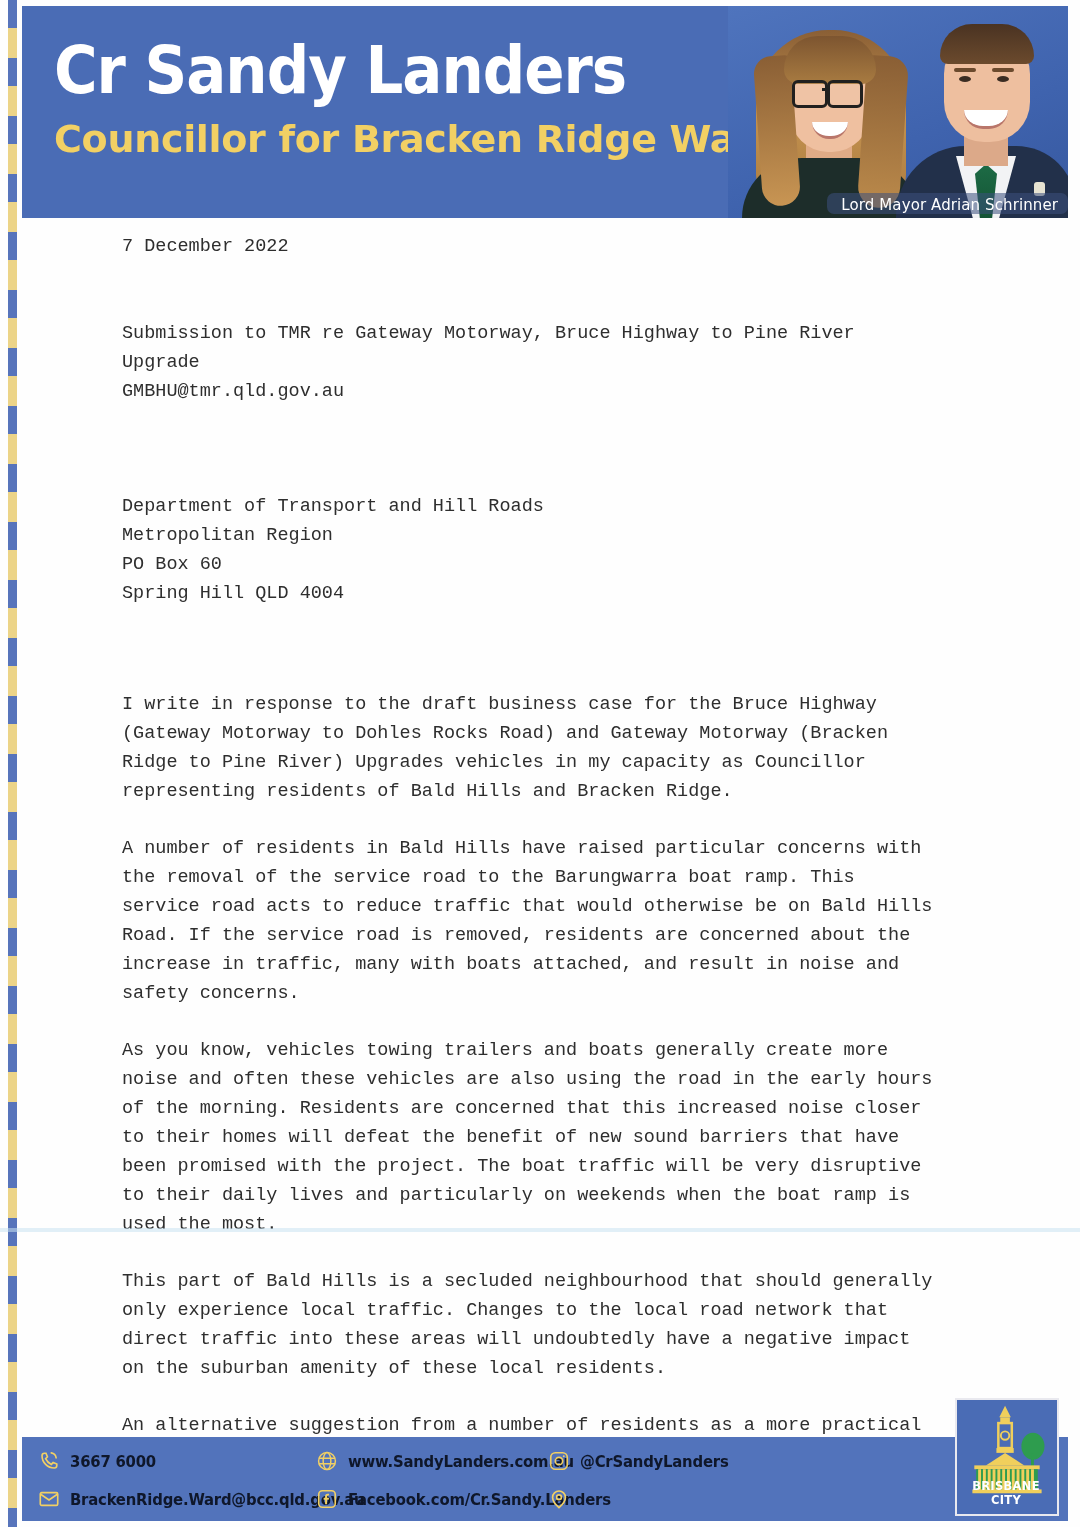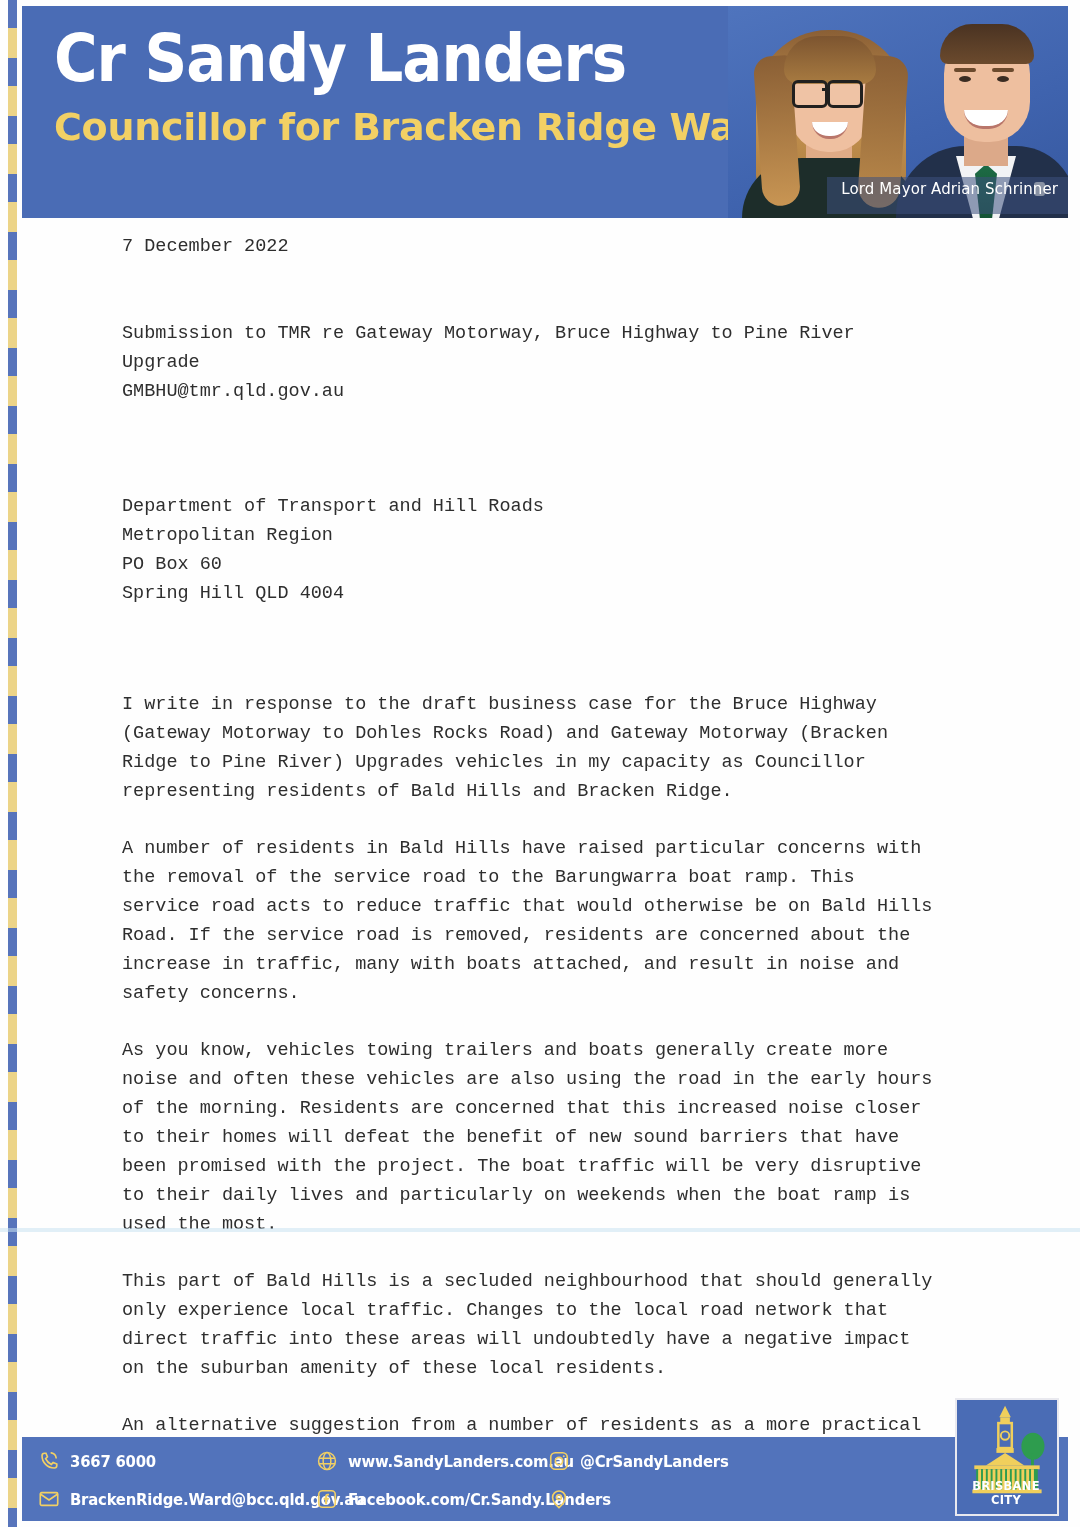--- a/index.html
+++ b/index.html
@@ -40,21 +40,21 @@
     left: 22px;
     top: 6px;
     width: 1046px;
     height: 212px;
     background: #4a6cb5;
     overflow: hidden;
   }
   .header-titles {
     position: absolute;
     left: 32px;
-    top: 18px;
+    top: 30px;
     width: 720px;
   }
   .header-title {
     font-size: 66px;
     font-weight: 700;
     color: #ffffff;
     letter-spacing: -1px;
     line-height: 1.05;
     white-space: nowrap;
     font-family: "DejaVu Sans", sans-serif;
@@ -179,22 +179,23 @@
   }
   .m-pin {
     left: 306px; top: 176px; width: 11px; height: 14px;
     background: #e7e3d2; border-radius: 3px;
   }
 
   .photo-caption-bar {
     position: absolute;
     right: 0;
     bottom: 4px;
-    padding: 3px 10px 16px 14px;
+    padding: 3px 10px 0 14px;
     background: rgba(60,80,125,0.55);
+    border-radius: 7px;
   }
   .photo-caption {
     font-size: 15px;
     color: #ffffff;
     font-family: "DejaVu Sans", sans-serif;
     white-space: nowrap;
     letter-spacing: 0.1px;
   }
 
   
@@ -244,21 +245,21 @@
   .fcol.c1 { width: 278px; }
   .fcol.c2 { width: 232px; }
   .fcol.c3 { width: 430px; }
   .frow {
     display: flex;
     align-items: center;
     gap: 10px;
     height: 28px;
   }
   .ftext {
-    color: #ffffff;
+    color: #0f172a;
     font-size: 16.5px;
     font-weight: 700;
     font-family: "DejaVu Sans", sans-serif;
     font-stretch: condensed;
     white-space: nowrap;
     letter-spacing: -0.2px;
   }
   .ficon {
     width: 22px; height: 22px;
     flex: 0 0 22px;

